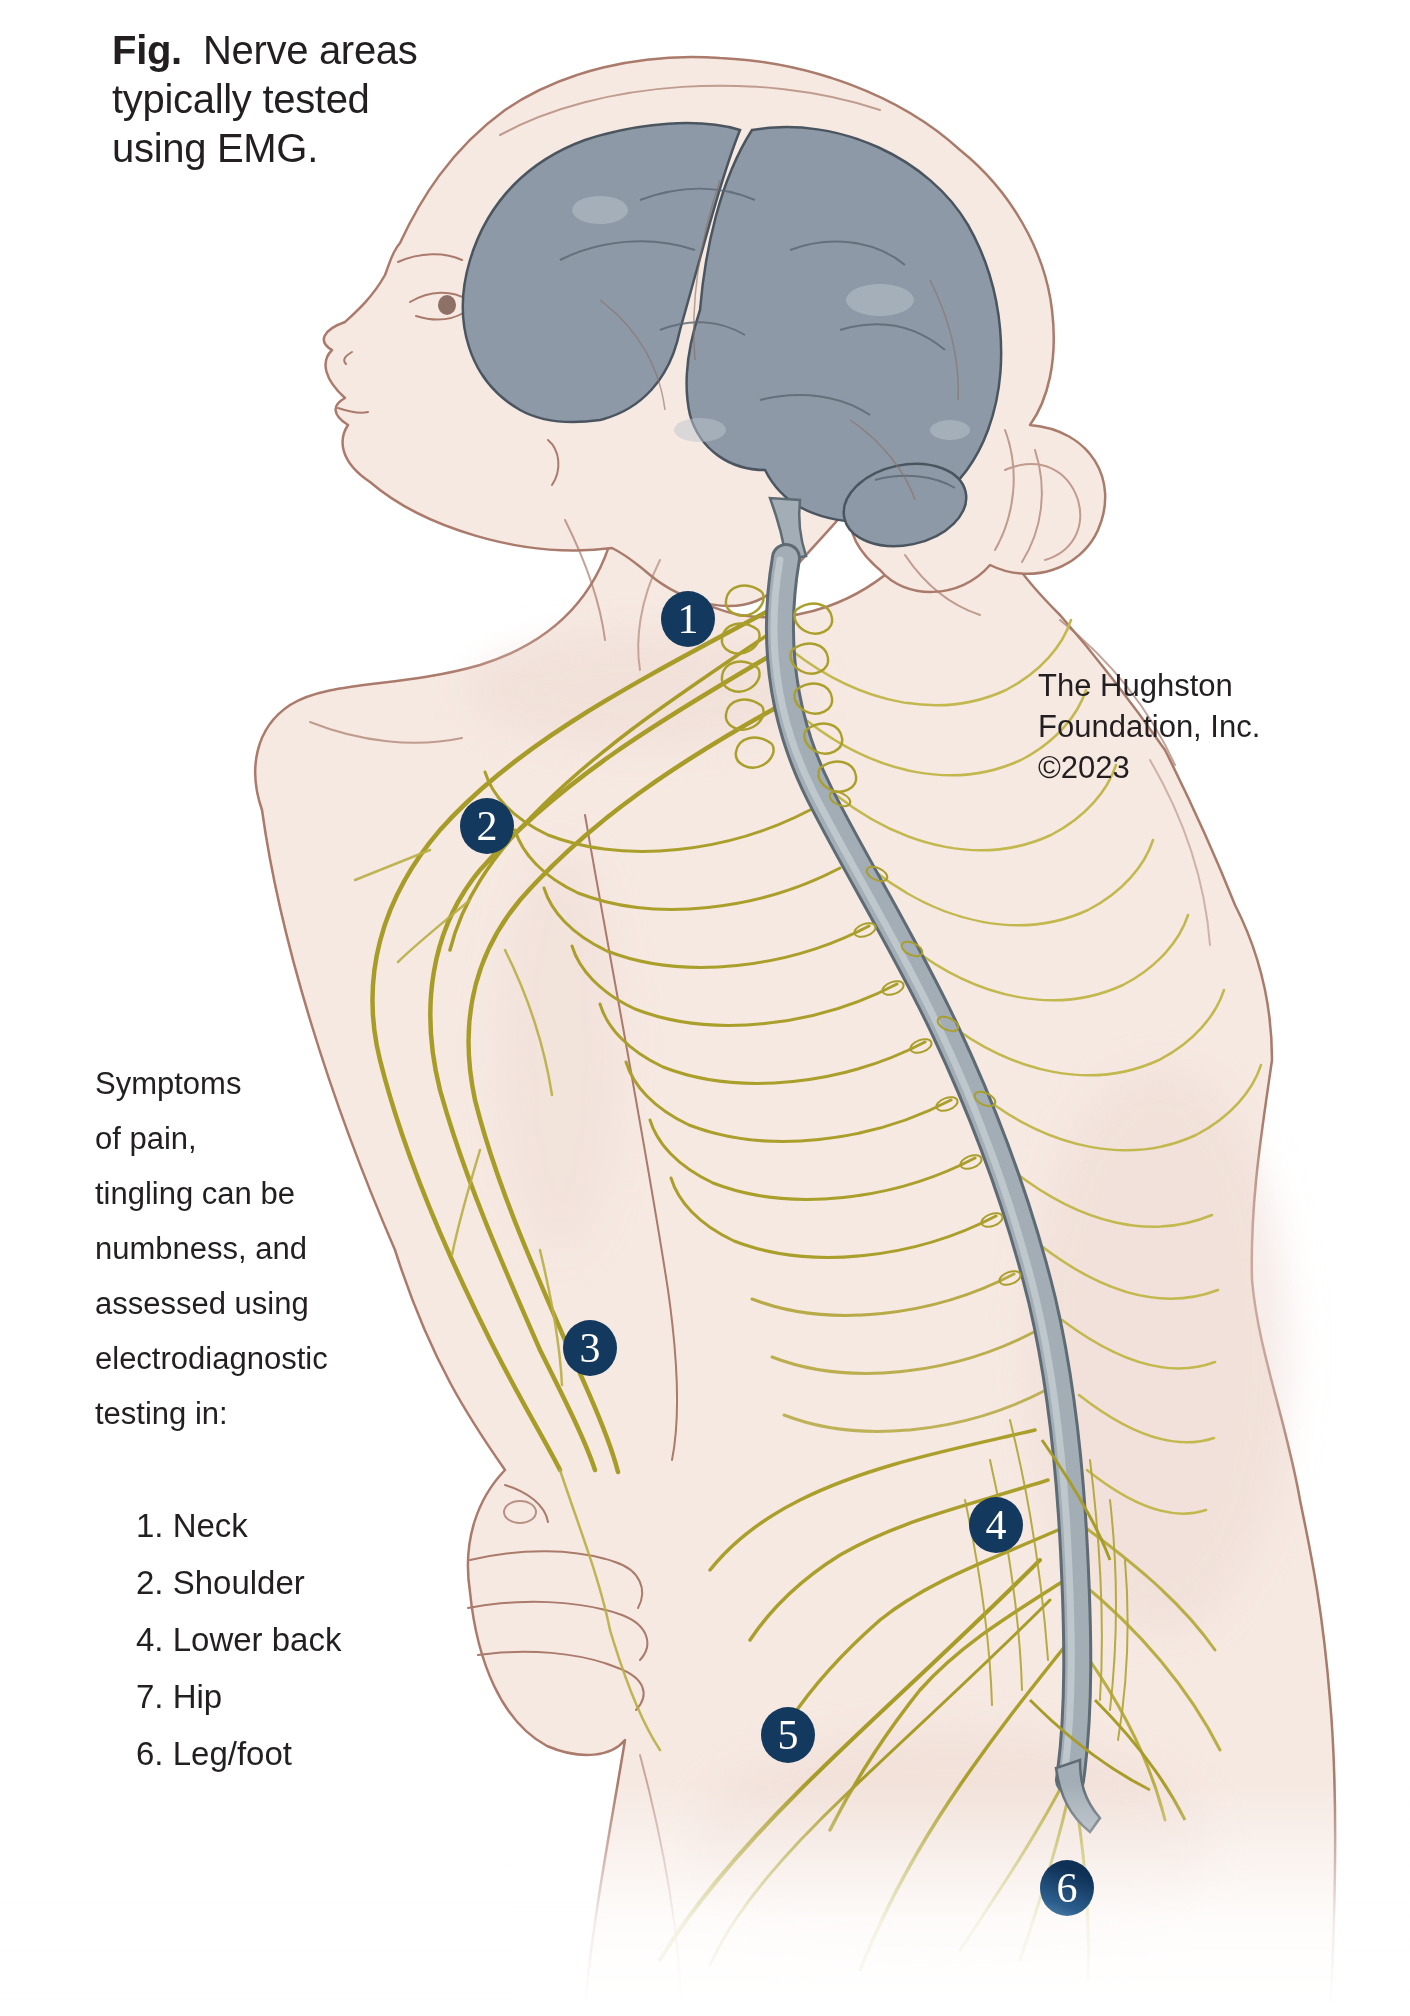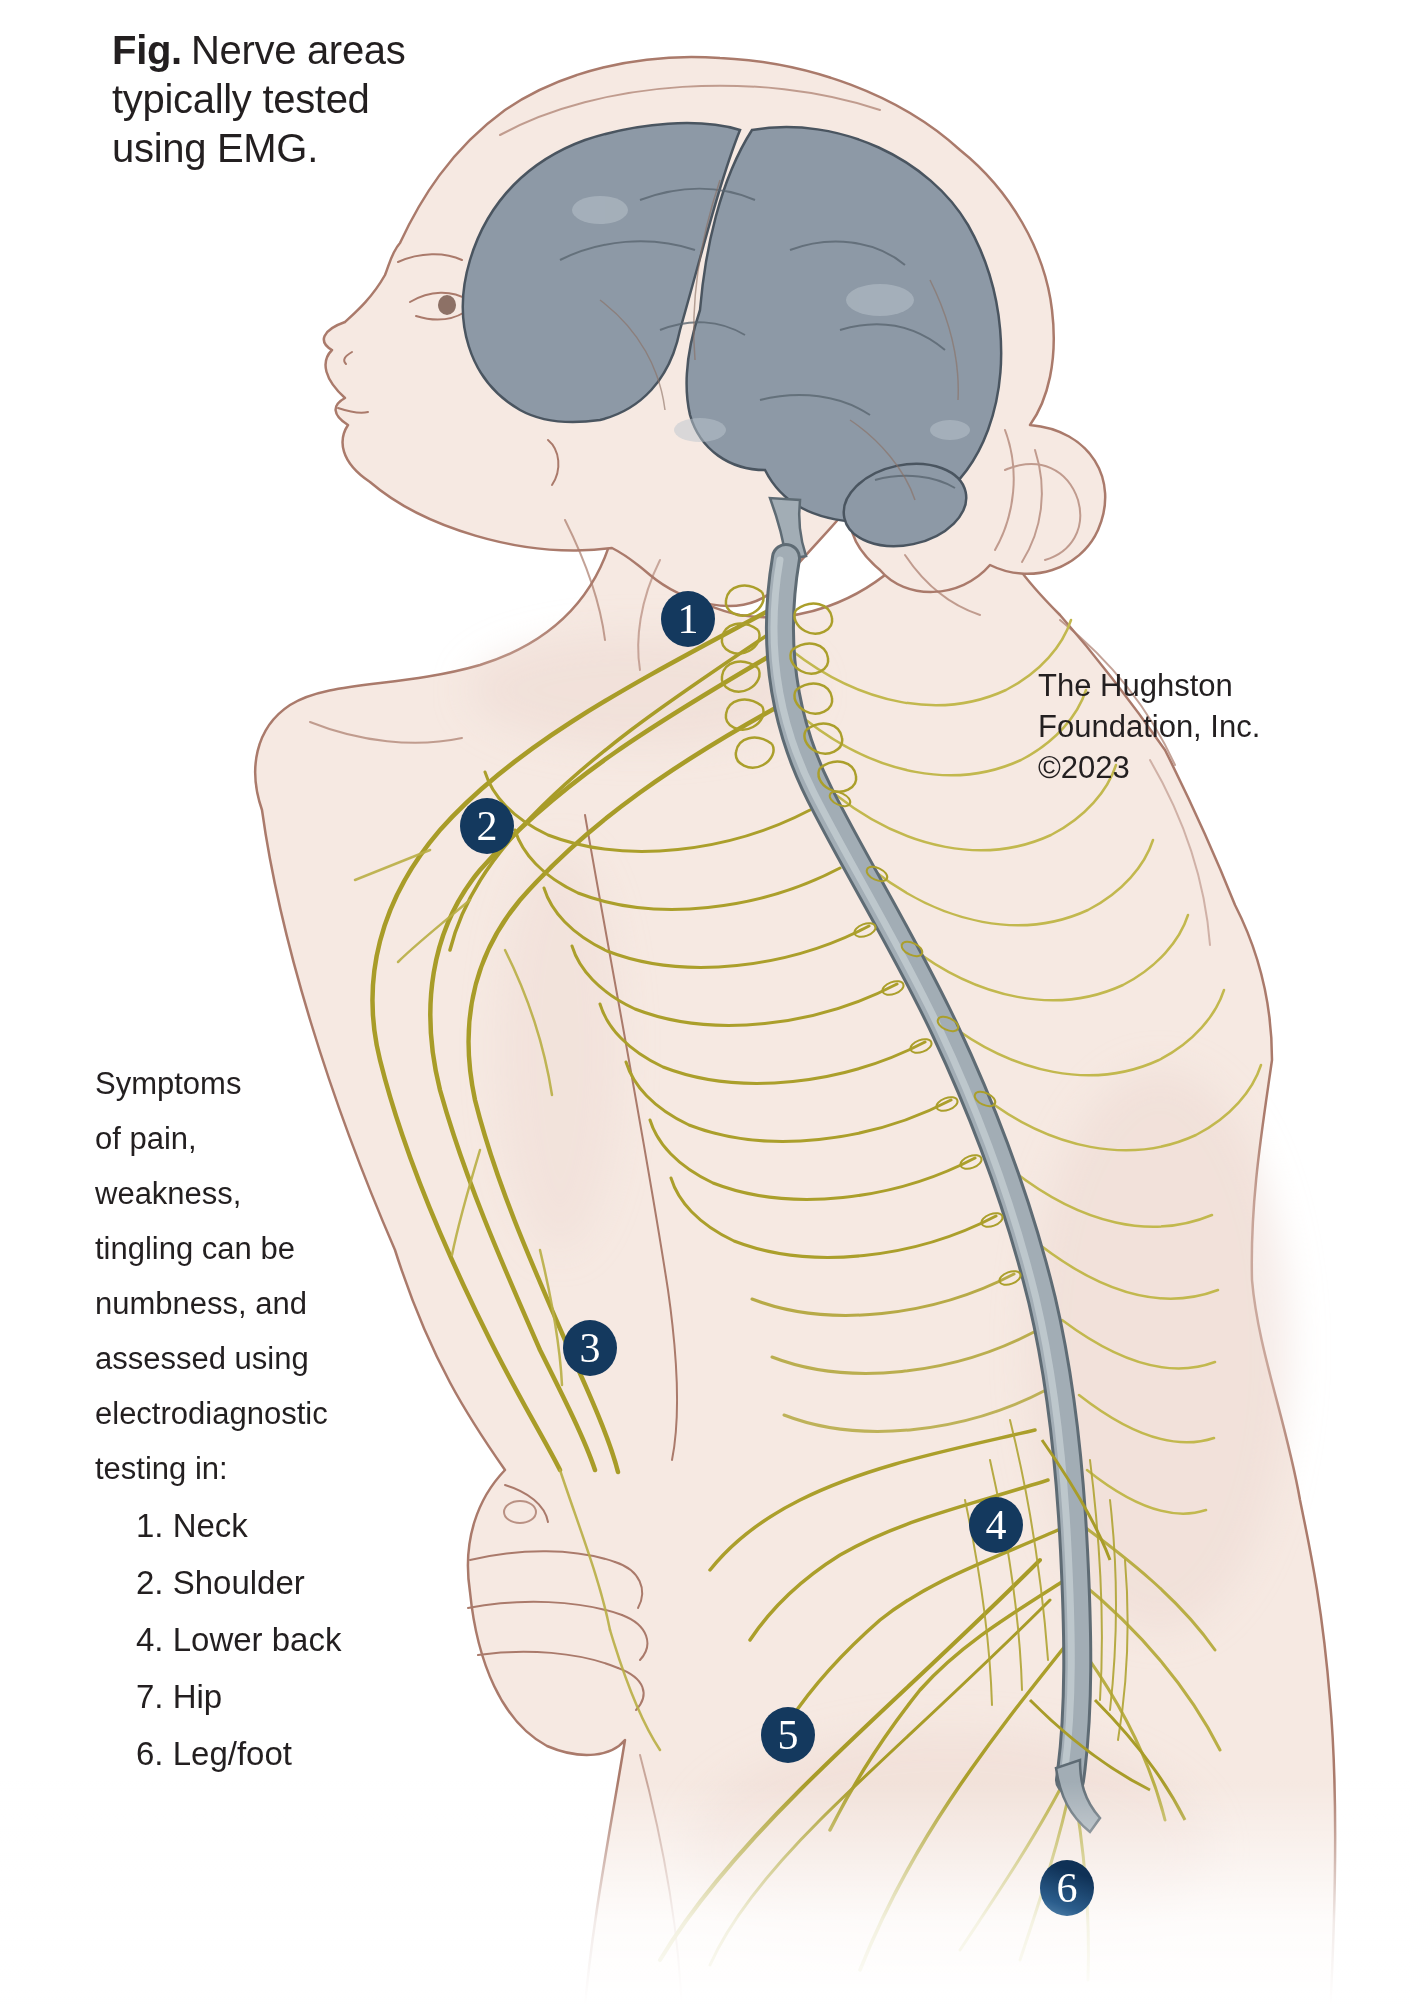--- a/index.html
+++ b/index.html
@@ -1,21 +1,21 @@
 <!DOCTYPE html>
 <html><head>
 <meta charset="utf-8">
 <style>
   html,body{margin:0;padding:0;background:#fff;}
   #page{position:relative;width:1410px;height:2016px;background:#ffffff;overflow:hidden;
         font-family:"Liberation Sans",sans-serif;color:#231f20;}
   #art{position:absolute;left:0;top:0;width:1410px;height:2016px;display:block;}
   .txt{position:absolute;white-space:normal;}
   #fig-caption{left:112px;top:26px;width:345px;font-size:40px;line-height:49px;letter-spacing:-0.3px;}
-  #fig-caption .b{font-weight:bold;margin-right:9px;}
+  #fig-caption .b{font-weight:bold;margin-right:21px;}
   #attribution{left:1038px;top:665px;width:300px;font-size:31px;line-height:41px;}
   #symptoms{left:95px;top:1056px;width:360px;font-size:31px;line-height:55px;}
   #symptom-list{left:136px;top:1497px;width:360px;font-size:33px;line-height:57px;}
   .marker{position:absolute;width:54px;height:56px;border-radius:50%;background:#14395e;
           display:flex;align-items:center;justify-content:center;
           font-family:"Liberation Serif",serif;font-size:42px;color:#fff;z-index:5;}
   #marker-6{background:linear-gradient(200deg,#0f3156 25%,#2b5d8c 75%,#5585ad 100%);}
   #fade{position:absolute;left:0;bottom:0;width:100%;height:235px;z-index:4;
         background:linear-gradient(to bottom,rgba(255,255,255,0) 0%,rgba(255,255,255,.85) 60%,#fff 95%);}
   .z6{position:absolute;z-index:6;}
@@ -293,21 +293,20 @@
 
 <div class="txt z6" id="attribution">
   <div>The Hughston</div>
   <div>Foundation, Inc.</div>
   <div>©2023</div>
 </div>
 
 <div class="txt z6" id="symptoms">
   <div>Symptoms</div>
   <div>of pain,</div>
-  <div>weakness,</div>
   <div>tingling can be</div>
   <div>numbness, and</div>
   <div>assessed using</div>
   <div>electrodiagnostic</div>
   <div>testing in:</div>
 </div>
 
 <div class="txt z6" id="symptom-list">
   <div>1. Neck</div>
   <div>2. Shoulder</div>

